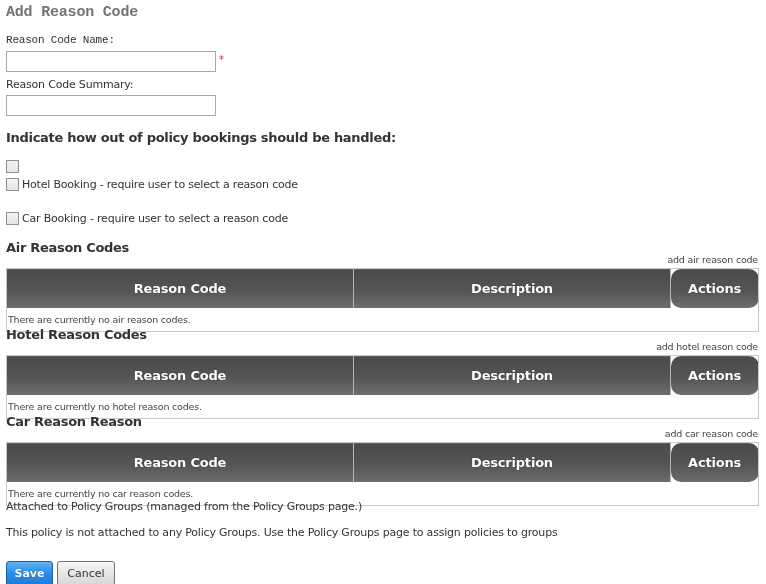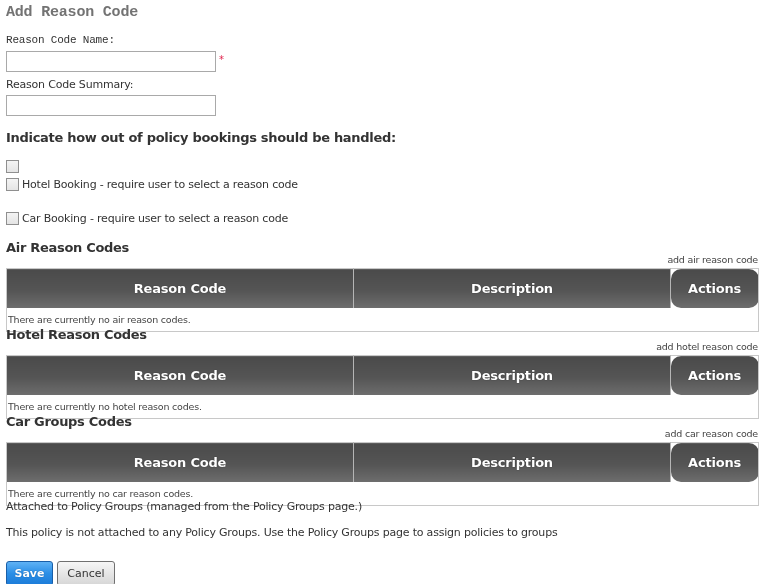--- a/index.html
+++ b/index.html
@@ -126,21 +126,21 @@
       <th>Actions</th>
     </tr>
   </thead>
   <tbody>
     <tr>
       <td colspan="3">There are currently no hotel reason codes.</td>
     </tr>
   </tbody>
 </table>
 
-<h3 class="block-title" style="top:414px;">Car Groups Codes</h3>
+<h3 class="block-title" style="top:414px;">Car Reason Reason</h3>
 <a class="add-link" style="top:428px;" href="#">add car reason code</a>
 <table class="grid" style="top:442px;">
   <thead>
     <tr>
       <th style="width:347px;">Reason Code</th>
       <th style="width:317px;">Description</th>
       <th>Actions</th>
     </tr>
   </thead>
   <tbody>

